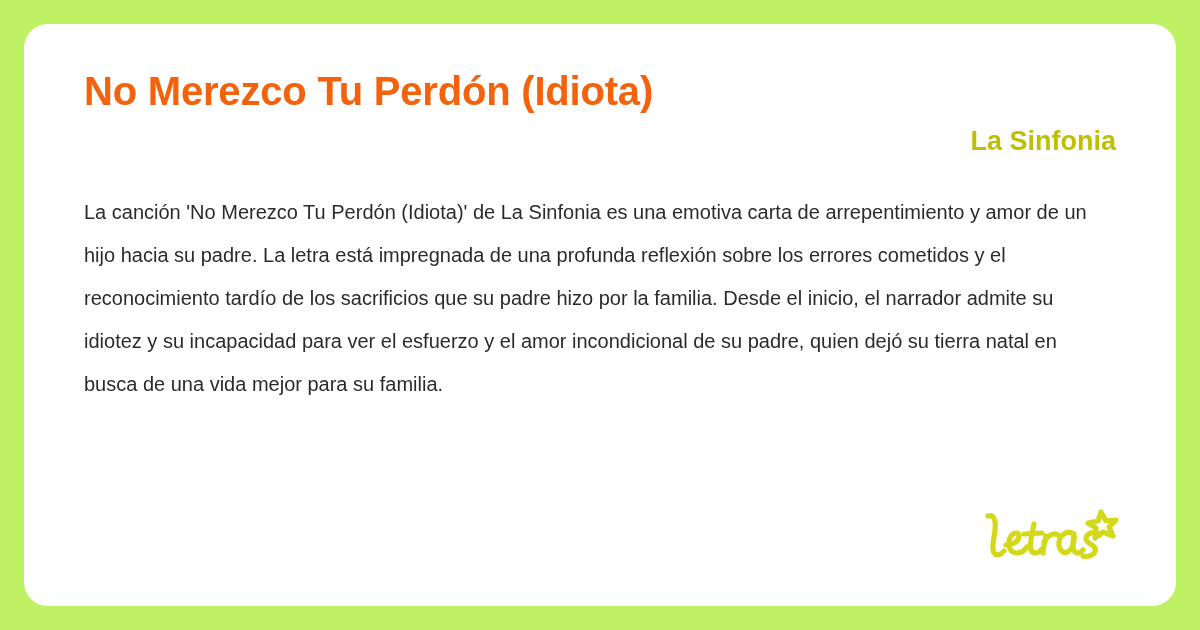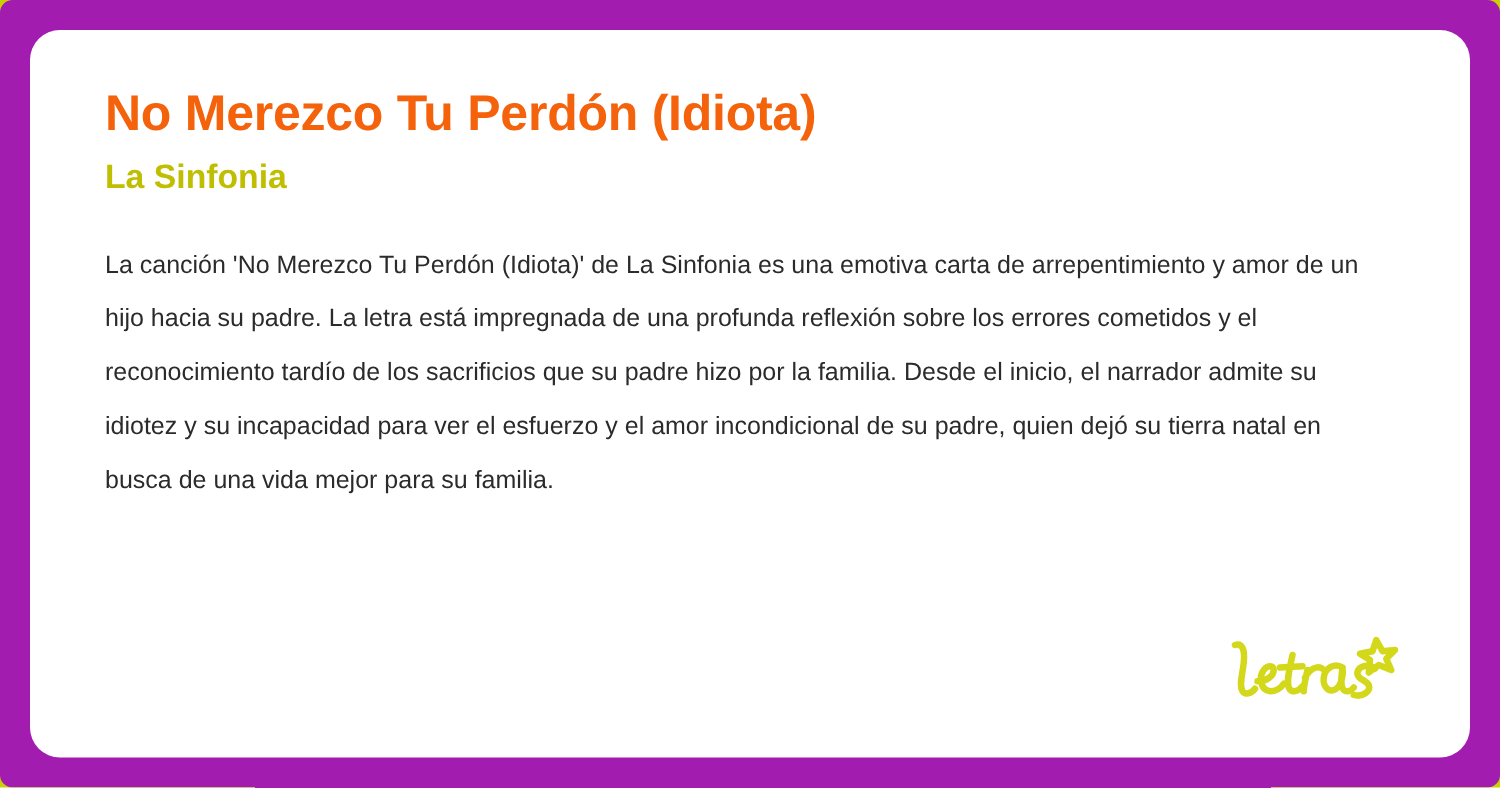--- a/index.html
+++ b/index.html
@@ -13,23 +13,22 @@
     overflow: hidden;
     font-family: "Liberation Sans", sans-serif;
     background: #c8d105;
   }
 
   .og-frame {
     position: relative;
     box-sizing: border-box;
     width: 1200px;
     height: 630px;
-    background: #a21caf;
+    background: #bef264;
     padding: 24px;
-    border-radius: 10px;
   }
 
   .card {
     box-sizing: border-box;
     position: relative;
     width: 100%;
     height: 100%;
     background: #ffffff;
     border-radius: 24px;
     padding: 44px 60px 40px 60px;
@@ -50,20 +49,21 @@
 
   .artist-name {
     margin: 10px 0 0 0;
     padding: 0;
     font-family: "Liberation Sans", sans-serif;
     font-size: 27px;
     font-weight: bold;
     line-height: 1.2;
     color: #bfbe00;
     white-space: nowrap;
+    text-align: right;
   }
 
   .summary {
     margin: 33px 0 0 0;
     padding: 0;
     max-width: 1024px;
     font-family: "Liberation Sans", sans-serif;
     font-size: 20px;
     font-weight: normal;
     line-height: 43px;

